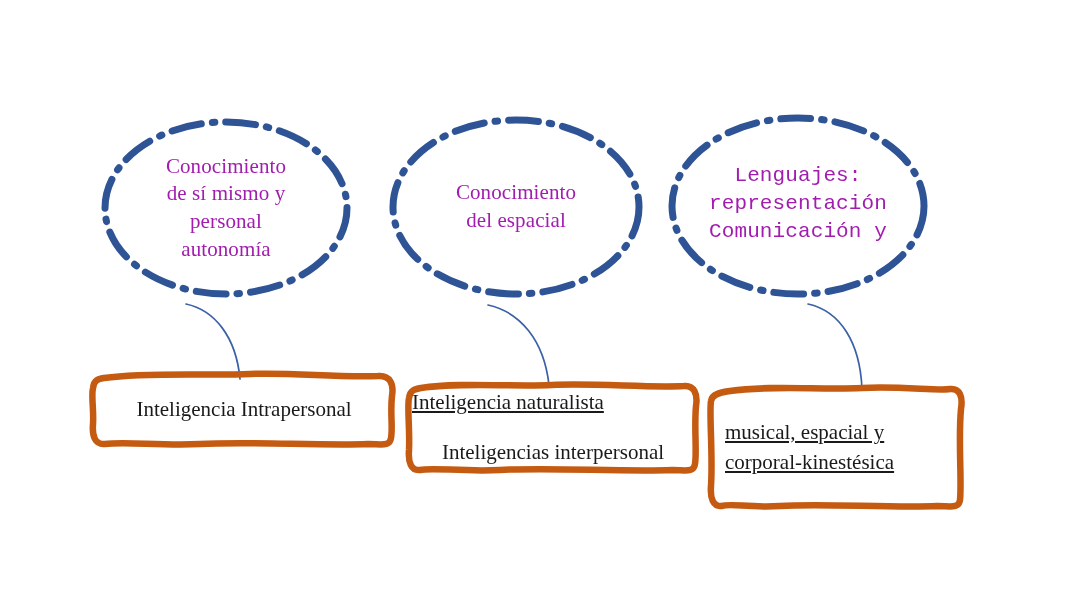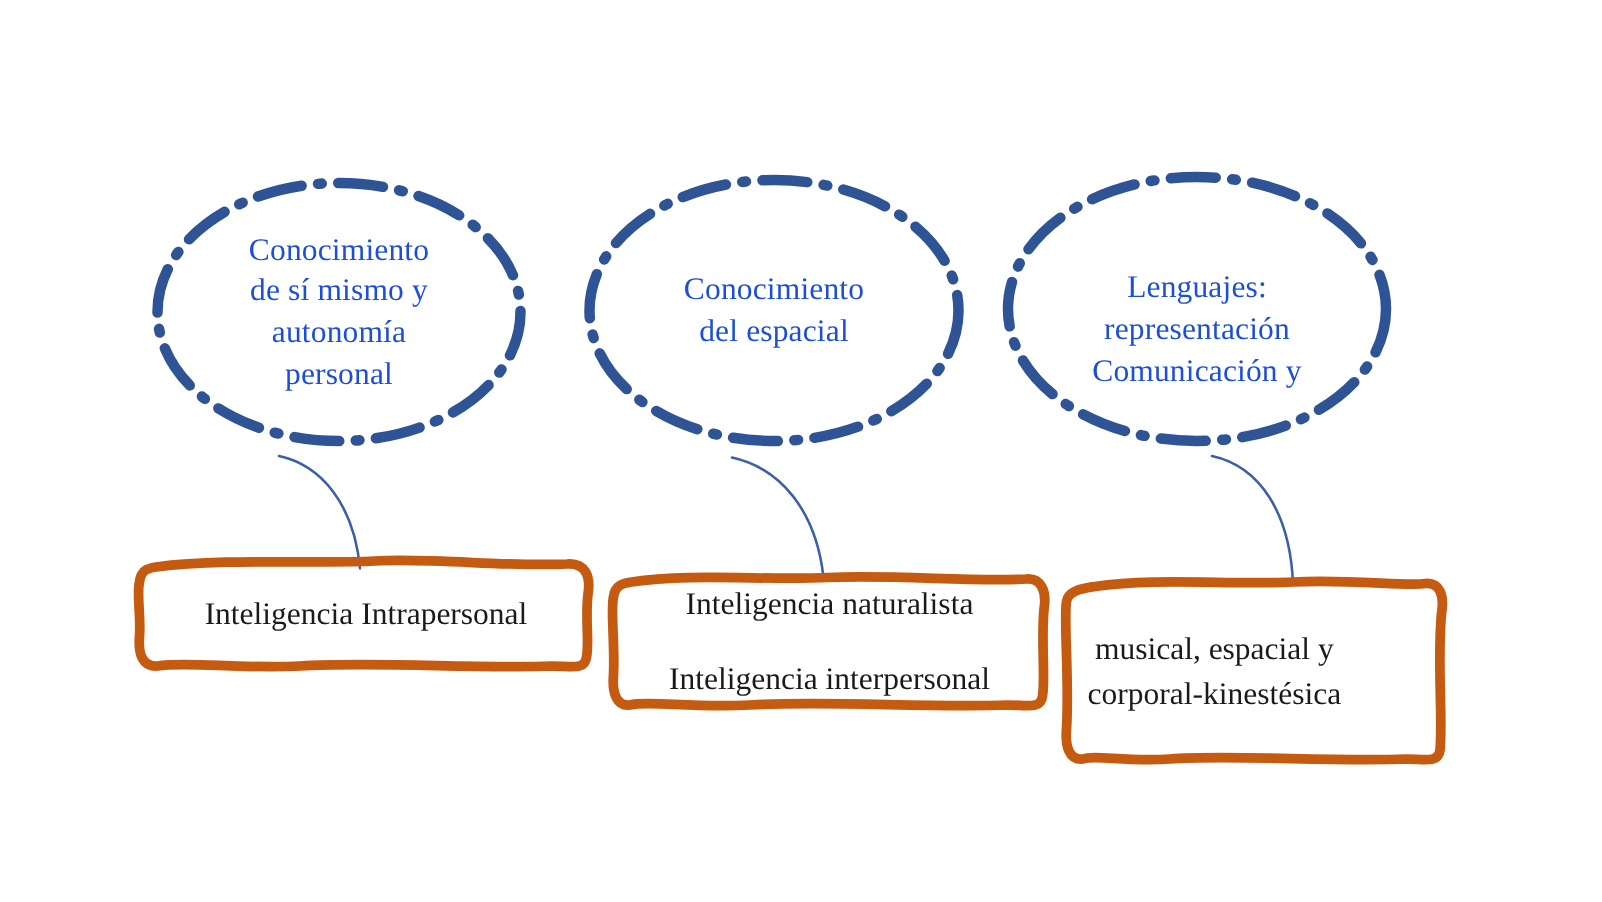--- a/index.html
+++ b/index.html
@@ -25,21 +25,21 @@
     height: 601px;
     pointer-events: none;
   }
   .node {
     position: absolute;
     display: flex;
     align-items: center;
     justify-content: center;
     box-sizing: border-box;
     text-align: center;
-    color: #1d4ed8;
+    color: #a21caf;
   }
   .ellipse-node {
     font-size: 21px;
     line-height: 1.32;
     letter-spacing: 0.1px;
   }
   .ellipse-node .node-text {
     width: 84%;
   }
   .box-node {
@@ -58,21 +58,21 @@
     width: 100%;
   }
   .box-lines {
     display: flex;
     flex-direction: column;
   }
   .box-lines.spaced {
     gap: 20px;
   }
   .line-center { text-align: center; }
-  .line-left { text-align: center; }
+  .line-left { text-align: left; text-decoration: underline; }
   .ell-line { display: block; }
 </style>
 </head>
 <body>
 
 <div id="canvas">
 
   <svg id="vector-layer" viewBox="0 0 1068 601">
 
     <ellipse cx="226" cy="208" rx="121" ry="86" fill="none" stroke="#2E5496" stroke-width="7" stroke-linecap="round" stroke-dasharray="30 11 2.5 11"></ellipse>
@@ -119,53 +119,53 @@
          C 750,508 730,503 722,506
          C 713,507 710,498 711,486
          C 713,455 709,412 711,401
          C 712,393 724,392 730,391 Z" fill="none" stroke="#C55A11" stroke-width="6.5" stroke-linejoin="round" stroke-linecap="round"></path>
   </svg>
 
   <div class="node ellipse-node" style="left:105px; top:122px; width:242px; height:172px;">
     <div class="node-text">
       <span class="ell-line">Conocimiento</span>
       <span class="ell-line">de sí mismo y</span>
+      <span class="ell-line">personal</span>
       <span class="ell-line">autonomía</span>
-      <span class="ell-line">personal</span>
     </div>
   </div>
 
   <div class="node ellipse-node" style="left:393px; top:120px; width:246px; height:174px;">
     <div class="node-text">
       <span class="ell-line">Conocimiento</span>
       <span class="ell-line">del espacial</span>
     </div>
   </div>
 
-  <div class="node ellipse-node" style="left:672px; top:132px; width:252px; height:176px;">
+  <div class="node ellipse-node" style="left:672px; top:116px; width:252px; height:176px;font-family:Liberation Mono, monospace;">
     <div class="node-text">
       <span class="ell-line">Lenguajes:</span>
       <span class="ell-line">representación</span>
       <span class="ell-line">Comunicación y</span>
     </div>
   </div>
 
   <div class="node box-node align-center" style="left:95px; top:378px; width:298px; height:64px;">
     <div class="node-text">
       <div class="box-lines">
         <span class="line-center">Inteligencia Intrapersonal</span>
       </div>
     </div>
   </div>
 
   <div class="node box-node align-center" style="left:412px; top:388px; width:282px; height:80px;">
     <div class="node-text">
       <div class="box-lines spaced">
         <span class="line-left">Inteligencia naturalista</span>
-        <span class="line-center">Inteligencia interpersonal</span>
+        <span class="line-center">Inteligencias interpersonal</span>
       </div>
     </div>
   </div>
 
   <div class="node box-node align-left" style="left:713px; top:392px; width:248px; height:112px;">
     <div class="node-text">
       <div class="box-lines">
         <span class="line-left">musical, espacial y</span>
         <span class="line-left">corporal-kinestésica</span>
       </div>

